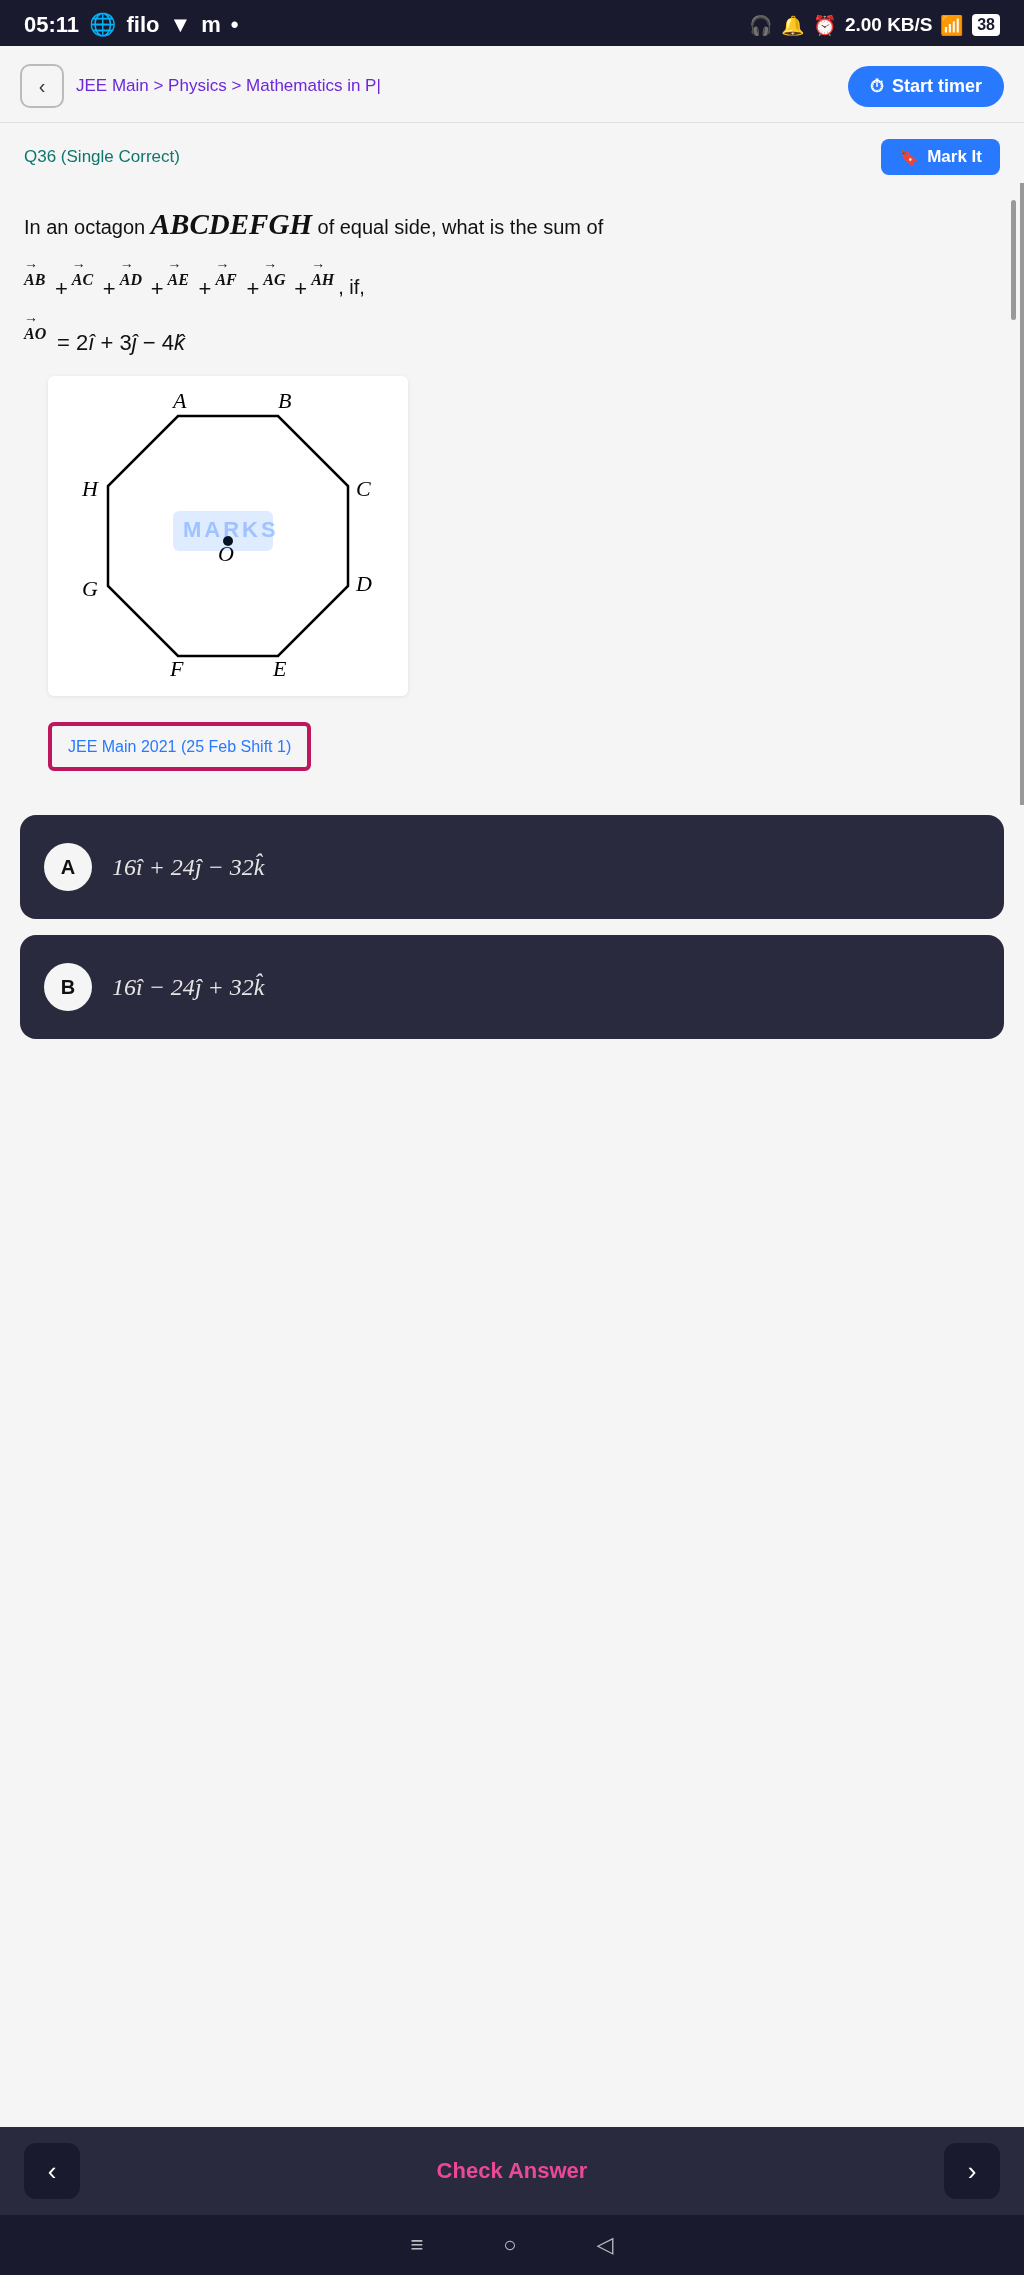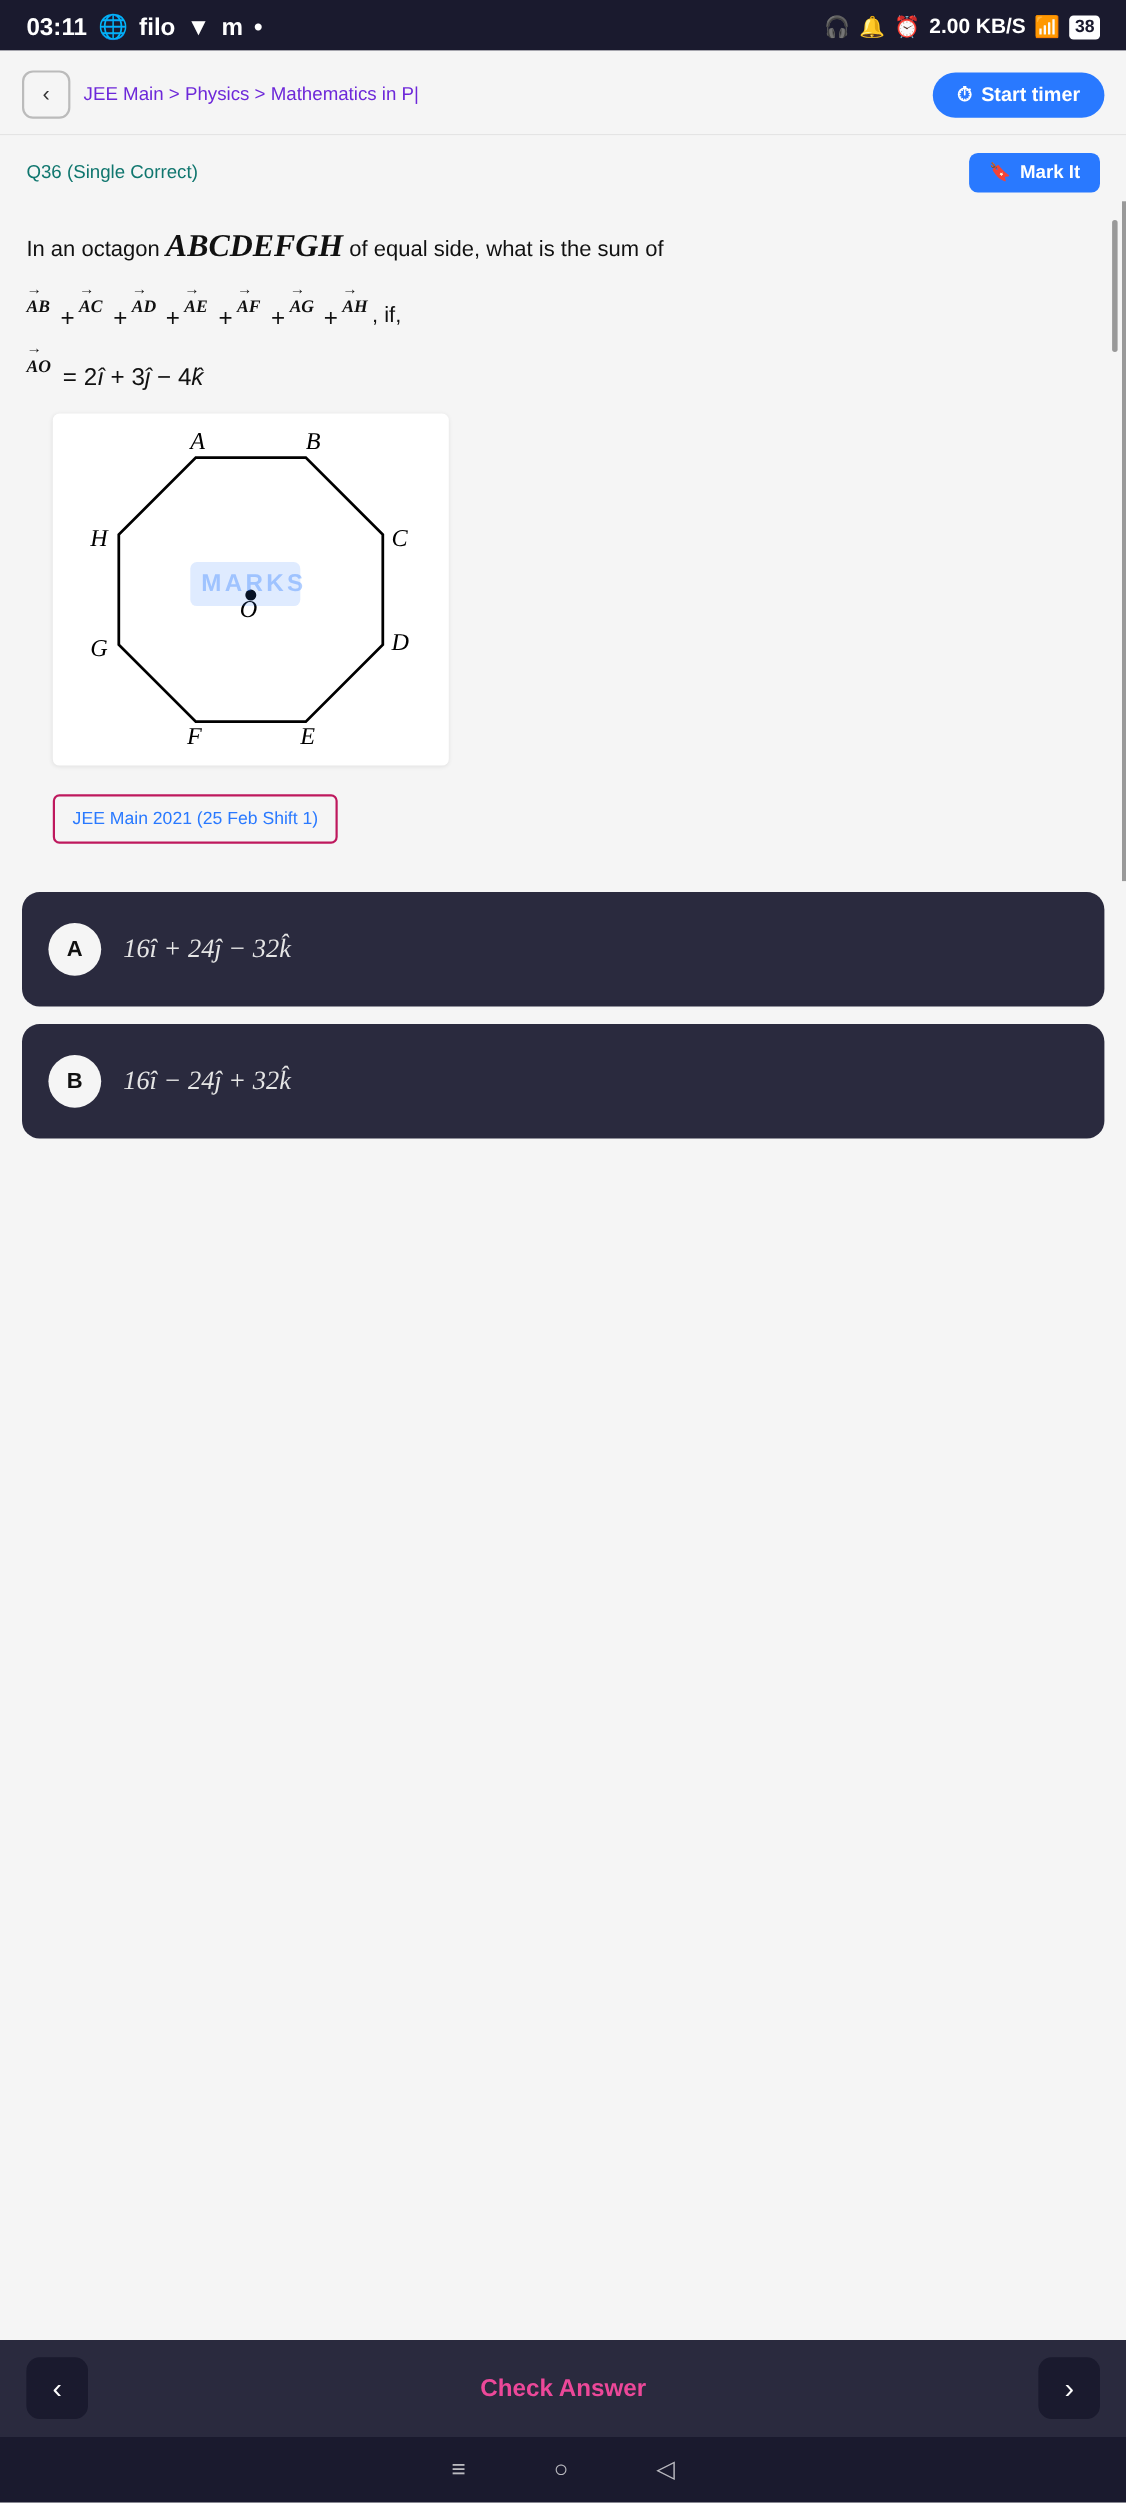--- a/index.html
+++ b/index.html
@@ -207,21 +207,21 @@
     .octagon-svg {
       width: 320px;
       height: 300px;
     }
 
     
     .jee-tag {
       margin: 8px 24px 24px;
       display: inline-block;
       background: transparent;
-      border: 2px solid #be185d;
+      border: 4px solid #be185d;
       color: #2979ff;
       border-radius: 6px;
       padding: 8px 16px;
       font-size: 16px;
       font-weight: 500;
     }
 
     
     .options-container {
       padding: 10px 20px 20px;
@@ -330,21 +330,21 @@
       height: 120px;
       background: #999;
       border-radius: 3px;
     }
   </style>
 </head>
 <body>
 
 <div class="status-bar">
   <div class="status-left">
-    <span>03:11</span>
+    <span>05:11</span>
     <span>🌐</span>
     <span>filo</span>
     <span>▼</span>
     <span>m</span>
     <span>•</span>
   </div>
   <div class="status-right">
     <span>🎧</span>
     <span>🔔</span>
     <span>⏰</span>

